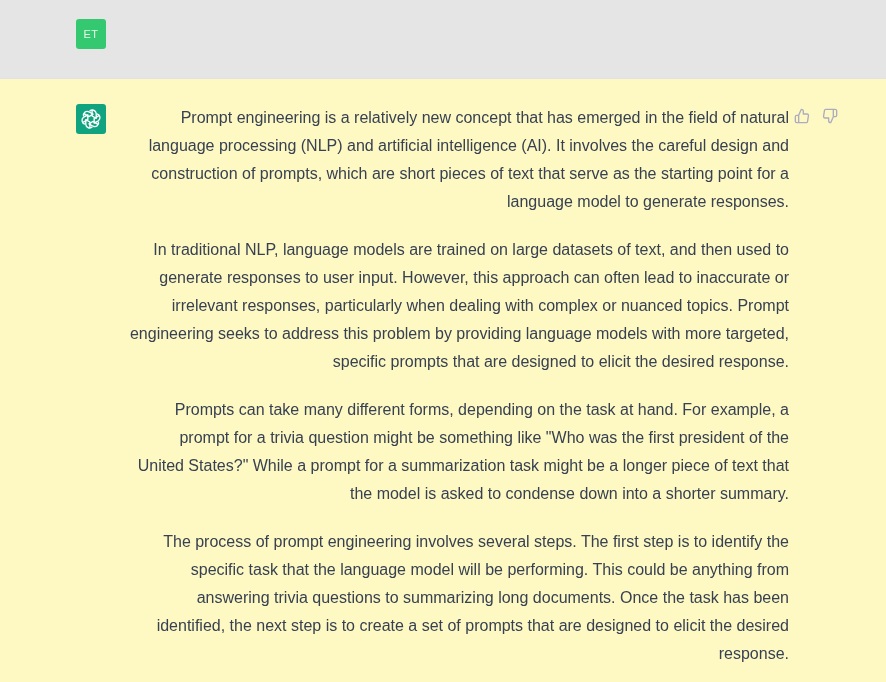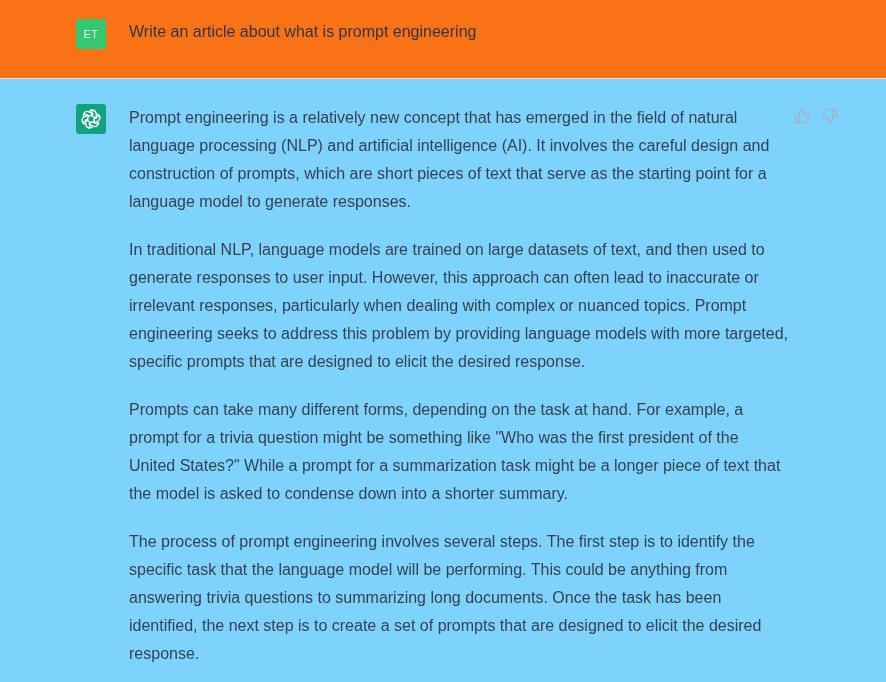--- a/index.html
+++ b/index.html
@@ -10,21 +10,21 @@
       overflow: hidden;
       background: #f7f7f8;
       font-family: "Liberation Sans", sans-serif;
       color: #374151;
     }
     .user-row {
       position: absolute;
       left: 0; top: 0;
       width: 886px;
       height: 79px;
-      background: #f97316;
+      background: #e5e5e5;
       border-bottom: 1px solid #e2e2e5;
       box-sizing: border-box;
     }
     .avatar-user {
       position: absolute;
       left: 76px; top: 19px;
       width: 30px; height: 30px;
       border-radius: 3px;
       background: #2ecc71;
       background: #34c970;
@@ -38,21 +38,22 @@
       left: 129px; top: 21px;
       font-size: 16px;
       line-height: 22px;
       color: #343541;
     }
     .assistant-row {
       position: absolute;
       left: 0; top: 79px;
       width: 886px;
       height: 603px;
-      background: #7dd3fc;
+      background: #fef9c3;
+      text-align: right;
     }
     .avatar-bot {
       position: absolute;
       left: 76px; top: 25px;
       width: 30px; height: 30px;
       border-radius: 3px;
       background: #10a37f;
       display: flex; align-items: center; justify-content: center;
     }
     .content {
@@ -78,21 +79,20 @@
       cursor: pointer;
     }
   </style>
 </head>
 <body>
 
 <div class="user-row">
   <div class="avatar-user">
     <span>ET</span>
   </div>
-  <div class="user-text">Write an article about what is prompt engineering</div>
 </div>
 
 <div class="assistant-row">
   <div class="avatar-bot">
     <svg width="22" height="22" viewBox="0 0 24 24" fill="none" stroke="#ffffff" stroke-width="1.5" stroke-linejoin="round">
       <g transform="translate(12 12)">
         <path d="M-1.5 -8.5 a4.2 4.2 0 0 1 7.2 2.6 v5.2 l-4.5 -2.6 v-5.6" transform="rotate(0)"></path>
         <path d="M-1.5 -8.5 a4.2 4.2 0 0 1 7.2 2.6 v5.2 l-4.5 -2.6 v-5.6" transform="rotate(60)"></path>
         <path d="M-1.5 -8.5 a4.2 4.2 0 0 1 7.2 2.6 v5.2 l-4.5 -2.6 v-5.6" transform="rotate(120)"></path>
         <path d="M-1.5 -8.5 a4.2 4.2 0 0 1 7.2 2.6 v5.2 l-4.5 -2.6 v-5.6" transform="rotate(180)"></path>

